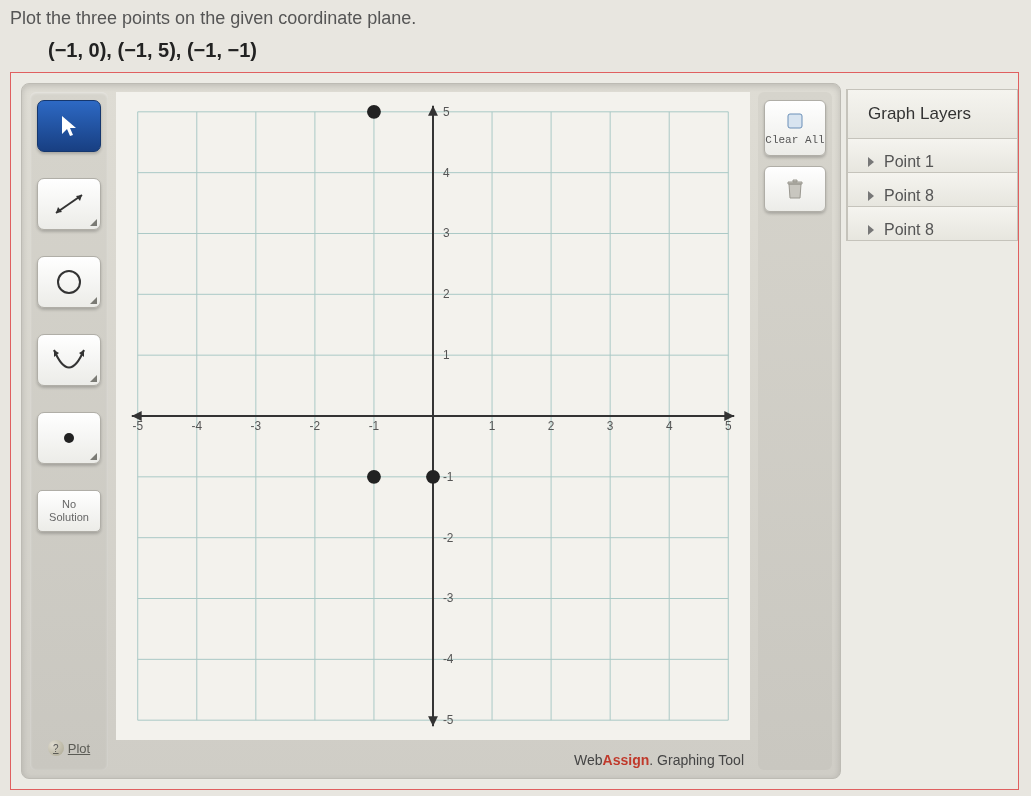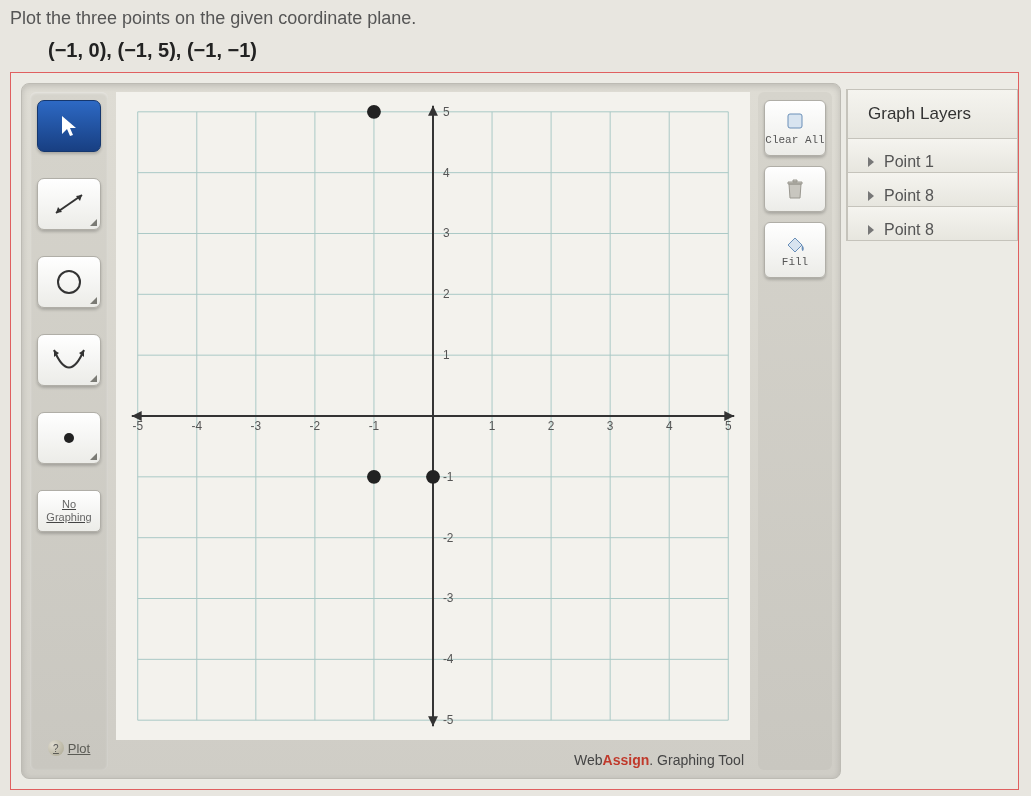--- a/index.html
+++ b/index.html
@@ -30,21 +30,21 @@
     box-shadow: inset 0 2px 6px rgba(0,0,0,0.15);
   }
   .toolbar-left {
     position: absolute;
     left: 8px; top: 8px; bottom: 8px;
     width: 78px;
     background: linear-gradient(#d6d4cc,#c9c7c0);
     border-radius: 6px;
     box-shadow: inset 0 1px 3px rgba(255,255,255,0.5);
     padding: 8px 6px;
-    display: flex; flex-direction: column; align-items: center; gap: 26px; text-decoration: underline;
+    display: flex; flex-direction: column; align-items: center; gap: 26px;
   }
   .tool-btn {
     width: 64px; height: 52px;
     background: linear-gradient(#ffffff,#ecece8);
     border: 1px solid #b0aea7;
     border-radius: 7px;
     display:flex;align-items:center;justify-content:center;
     box-shadow: 0 2px 3px rgba(0,0,0,0.2);
     position: relative;
     cursor: pointer;
@@ -168,21 +168,21 @@
         <div class="corner"></div>
       </div>
       <div class="tool-btn">
         <svg width="20" height="20">
           <circle cx="10" cy="10" r="5" fill="#222"></circle>
         </svg>
         <div class="corner"></div>
       </div>
       <div class="no-solution">
         <span>No</span>
-        <span>Graphing</span>
+        <span>Solution</span>
       </div>
       <div class="help-link">
         <span class="help-bubble">?</span>
         <span>Plot</span>
       </div>
     </div>
 
     <div class="graph-area">
       <svg id="graph-svg" viewBox="0 0 636 654" width="100%" height="100%">
           <line x1="20" y1="20" x2="20" y2="634" stroke="#a9c8c5" stroke-width="1"></line>
@@ -244,27 +244,20 @@
         <svg width="20" height="20">
           <rect x="3" y="3" width="14" height="14" rx="2" fill="#d8e4f0" stroke="#6a8fb8"></rect>
         </svg>
         <span>Clear All</span>
       </div>
       <div class="side-btn" style="height:46px">
         <svg width="20" height="22">
           <path d="M4 6 L16 6 L15 20 L5 20 Z M3 4 L17 4 L17 6 L3 6 Z M8 2 L12 2 L12 4 L8 4 Z" fill="#c8c6bf" stroke="#9a9890"></path>
         </svg>
       </div>
-      <div class="side-btn">
-        <svg width="22" height="20">
-          <path d="M4 12 L11 5 L18 12 L11 19 Z" fill="#d8e4f0" stroke="#6a8fb8"></path>
-          <path d="M18 12 Q21 15 19 18 Q17 18 18 12" fill="#6a8fb8"></path>
-        </svg>
-        <span>Fill</span>
-      </div>
     </div>
 
     <div class="footer-brand">
       <span>Web</span><b>Assign</b><span>. Graphing Tool</span>
     </div>
   </div>
 
   <div class="layers-panel">
     <div class="layer-header">Graph Layers</div>
     <div class="layer-item">

